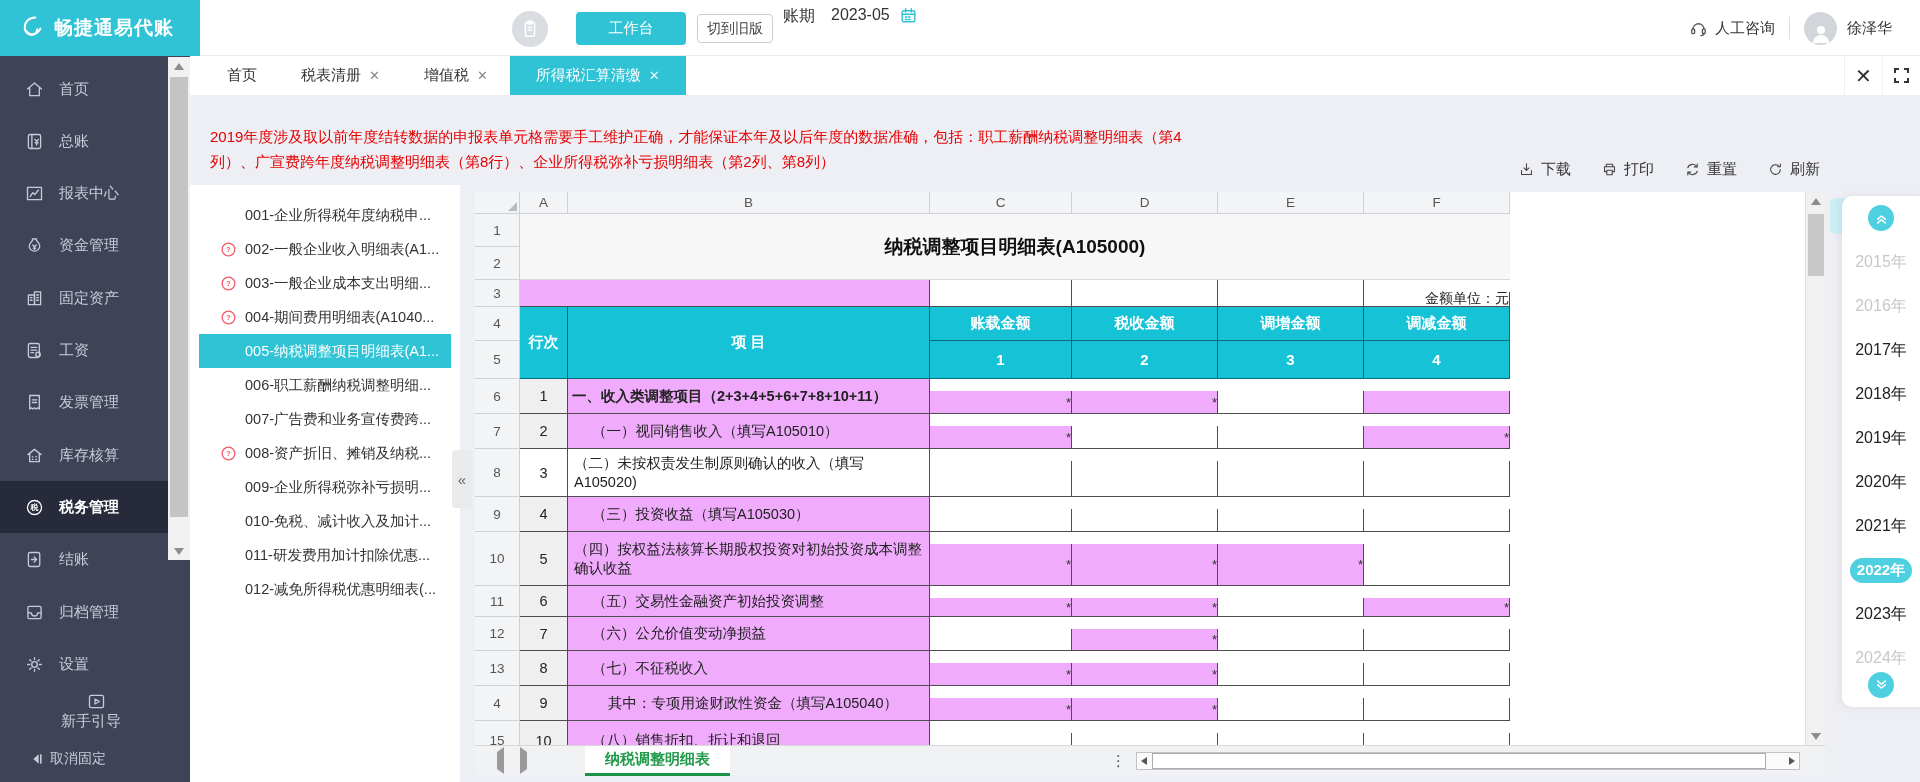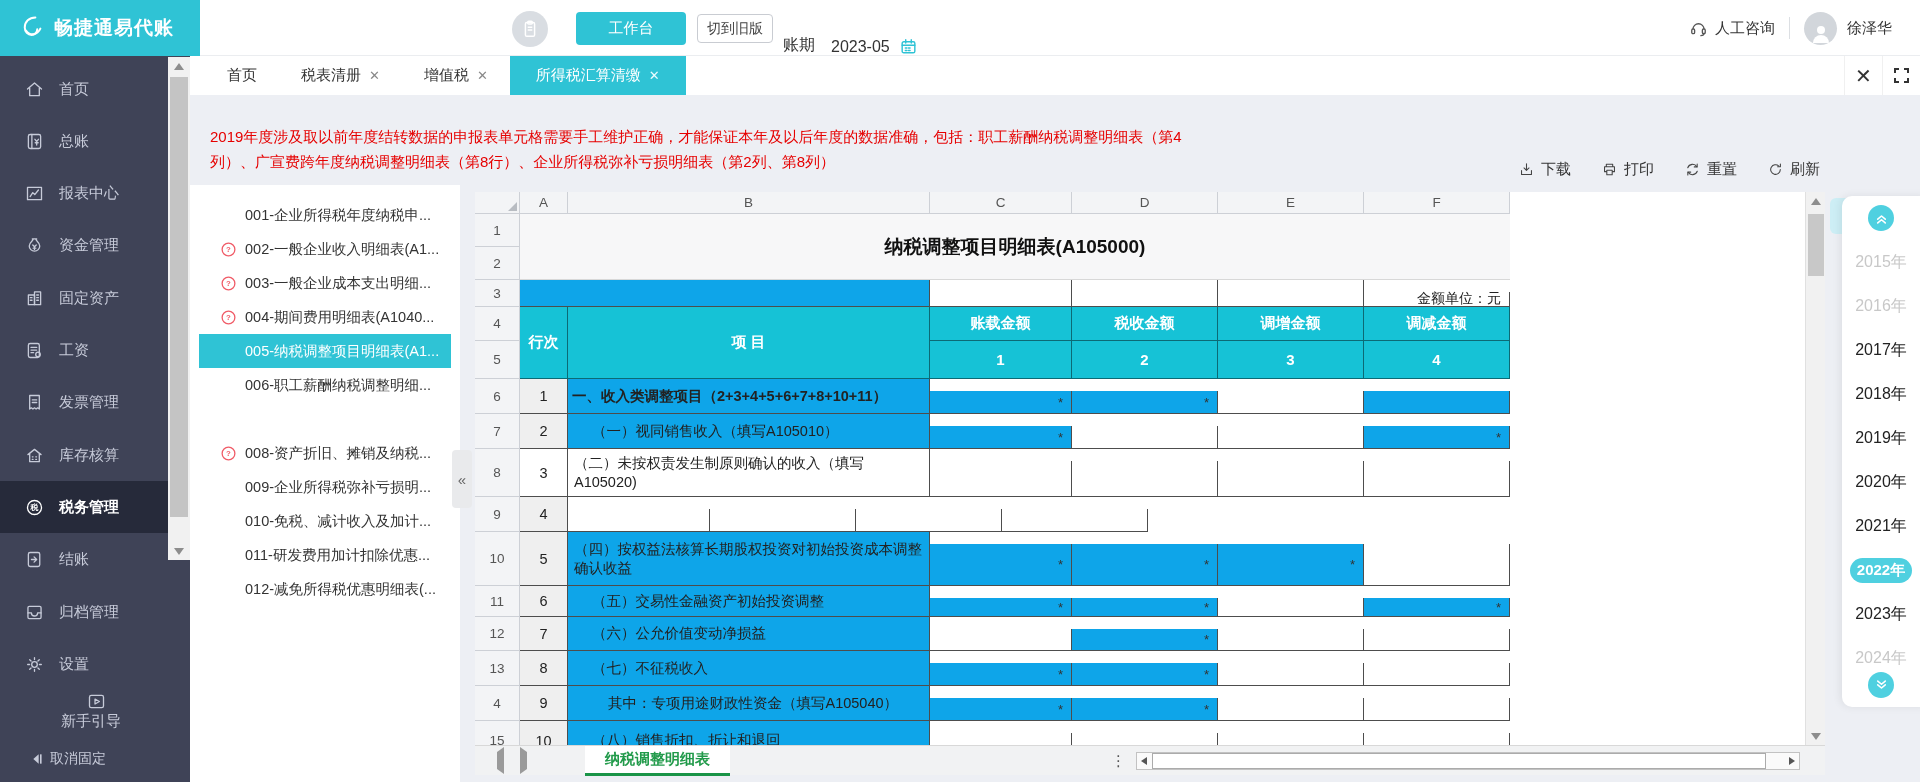--- a/index.html
+++ b/index.html
@@ -11,21 +11,21 @@
   .topbar { position:absolute; left:0; top:0; width:1920px; height:56px; background:#ffffff; border-bottom:1px solid #ebedf0; z-index:30; }
   .logo-block { position:absolute; left:0; top:0; width:200px; height:56px; background:#2fc3d5; display:flex; align-items:center; color:#fff; }
   .logo-mark { margin-left:16px; width:30px; height:30px; }
   .brand { margin-left:8px; font-size:19px; font-weight:bold; letter-spacing:1px; }
   .company { position:absolute; left:210px; top:0; height:56px; display:flex; align-items:center; font-size:16px; color:#333; cursor:pointer; }
   .company .chev { width:18px; height:18px; margin-left:10px; color:#2fc3d5; }
   .clip-circle { position:absolute; left:512px; top:11px; width:36px; height:36px; border-radius:50%; background:#d9dde2; display:flex; align-items:center; justify-content:center; color:#fff; }
   .clip-circle svg { width:22px; height:22px; }
   .btn-workbench { position:absolute; left:576px; top:12px; width:110px; height:33px; background:#2fc3d5; color:#fff; border:none; border-radius:4px; font-size:15px; cursor:pointer; }
   .btn-oldver { position:absolute; left:697px; top:14px; width:76px; height:29px; background:#fff; color:#444; border:1px solid #c9ccd2; border-radius:4px; font-size:14px; cursor:pointer; }
-  .period { position:absolute; left:783px; top:0; height:56px; display:flex; align-items:flex-end; font-size:16px; color:#333; }
+  .period { position:absolute; left:783px; top:6px; height:56px; display:flex; align-items:flex-start; font-size:16px; color:#333; }
   .period .val { margin-left:16px; }
   .period .cal { width:19px; height:19px; margin-left:9px; color:#2fc3d5; }
   .top-right { position:absolute; right:28px; top:0; height:56px; display:flex; align-items:center; }
   .support { display:flex; align-items:center; font-size:15px; color:#333; cursor:pointer; }
   .support svg { width:19px; height:19px; margin-right:7px; color:#555; }
   .tb-divider { width:1px; height:22px; background:#dcdfe3; margin:0 14px; }
   .avatar { width:33px; height:33px; border-radius:50%; background:#d2d6db; display:flex; align-items:flex-end; justify-content:center; overflow:hidden; color:#fff; }
   .avatar svg { width:24px; height:24px; }
   .username { margin-left:10px; font-size:15px; color:#333; }
 
@@ -87,23 +87,23 @@
   .corner i { position:absolute; right:2px; bottom:2px; width:0; height:0; border-left:9px solid transparent; border-bottom:9px solid #b8bcc2; }
   .grow { display:flex; }
   .c { border-right:1px solid #4d4d4d; border-bottom:1px solid #4d4d4d; font-size:14.5px; color:#222; display:flex; align-items:center; }
   .rh { background:#f3f4f6; border-right:1px solid #cdd0d6; border-bottom:1px solid #cdd0d6; color:#555; font-size:13.5px; justify-content:center; cursor:pointer; }
   .rh2 { display:flex; flex-direction:column; width:45px; }
   .rh2 > div { flex:1; background:#f3f4f6; border-right:1px solid #cdd0d6; border-bottom:1px solid #cdd0d6; color:#555; font-size:13.5px; display:flex; align-items:center; justify-content:center; cursor:pointer; }
   .titlecell { width:990px; background:#f7f7f8; border-bottom:1px solid #d8d8d8; display:flex; align-items:center; justify-content:center; font-size:19px; font-weight:bold; color:#111; }
   .teal { background:#16c2d6; color:#fff; font-weight:bold; border-right:1px solid rgba(0,0,0,.45); border-bottom:1px solid rgba(0,0,0,.45); justify-content:center; font-size:15px; }
   .tealcol { display:flex; flex-direction:column; }
   .tealcol > div { background:#16c2d6; color:#fff; font-weight:bold; border-right:1px solid rgba(0,0,0,.45); border-bottom:1px solid rgba(0,0,0,.45); display:flex; align-items:center; justify-content:center; font-size:15px; }
-  .shade { background:#0ea5e9; }
+  .shade { background:#f0abfc; }
   .cell-item { padding-right:6px; line-height:1.25; }
-  .cell-money { justify-content:flex-end; padding-right:8px; font-size:13px; color:#333; cursor:cell;margin-top:12px; }
+  .cell-money { justify-content:flex-end; padding-right:0; font-size:13px; color:#333; cursor:cell;margin-top:12px; }
   .v-scroll { position:absolute; right:0; top:0; width:20px; height:553px; background:#f1f1f1; border-left:1px solid #e0e0e0; }
   .v-scroll .arr { position:absolute; left:0; width:20px; height:18px; display:flex; align-items:center; justify-content:center; cursor:pointer; }
   .v-scroll .thumb { position:absolute; left:2px; top:22px; width:16px; height:62px; background:#c8c8c8; cursor:grab; }
 
   
   .sheetbar { position:absolute; left:475px; top:745px; width:1350px; height:30px; background:#f1f2f3; border-top:1px solid #d8d8d8; z-index:4; }
   .nav-arrs { position:absolute; left:22px; top:0; height:30px; display:flex; align-items:center; }
   .nav-arrs .na { margin-right:16px; cursor:pointer; }
   .tri-l { width:0; height:0; border-top:5px solid transparent; border-bottom:5px solid transparent; border-right:7px solid #9a9a9a; }
   .tri-r { width:0; height:0; border-top:5px solid transparent; border-bottom:5px solid transparent; border-left:7px solid #9a9a9a; }
@@ -386,20 +386,24 @@
         <span>004-期间费用明细表(A1040...</span>
       </div>
       <div class="rl-item active" style="top: 149px;">
         <span class="qph"></span>
         <span>005-纳税调整项目明细表(A1...</span>
       </div>
       <div class="rl-item" style="top: 183px;">
         <span class="qph"></span>
         <span>006-职工薪酬纳税调整明细...</span>
       </div>
+      <div class="rl-item" style="top: 217px;">
+        <span class="qph"></span>
+        <span>007-广告费和业务宣传费跨...</span>
+      </div>
       <div class="rl-item" style="top: 251px;">
         <svg class="q" viewBox="0 0 24 24" fill="none" stroke="#f05a66" stroke-width="1.8">
           <circle cx="12" cy="12" r="9"></circle>
           <text x="12" y="16" text-anchor="middle" font-size="11" fill="#f05a66" stroke="none" font-weight="bold">?</text>
         </svg>
         <span>008-资产折旧、摊销及纳税...</span>
       </div>
       <div class="rl-item" style="top: 285px;">
         <span class="qph"></span>
         <span>009-企业所得税弥补亏损明...</span>
@@ -496,20 +500,21 @@
           <div class="c" style="width:48px;justify-content:center">3</div>
           <div class="c cell-item" style="width:362px;padding-left:6px">（二）未按权责发生制原则确认的收入（填写A105020)</div>
           <div class="c cell-money" style="width:142px"></div>
           <div class="c cell-money" style="width:146px"></div>
           <div class="c cell-money" style="width:146px"></div>
           <div class="c cell-money" style="width:146px"></div>
         </div>
         <div class="grow" style="height:35px">
           <div class="c rh" style="width:45px">9</div>
           <div class="c" style="width:48px;justify-content:center;background:#efefef">4</div>
+          <div class="c cell-item shade" style="width:362px;padding-left:24px">（三）投资收益（填写A105030）</div>
           <div class="c cell-money" style="width:142px"></div>
           <div class="c cell-money" style="width:146px"></div>
           <div class="c cell-money" style="width:146px"></div>
           <div class="c cell-money" style="width:146px"></div>
         </div>
         <div class="grow" style="height:54px">
           <div class="c rh" style="width:45px">10</div>
           <div class="c" style="width:48px;justify-content:center;background:#efefef">5</div>
           <div class="c cell-item shade" style="width:362px;padding-left:6px">（四）按权益法核算长期股权投资对初始投资成本调整确认收益</div>
           <div class="c cell-money shade" style="width:142px">*</div>

